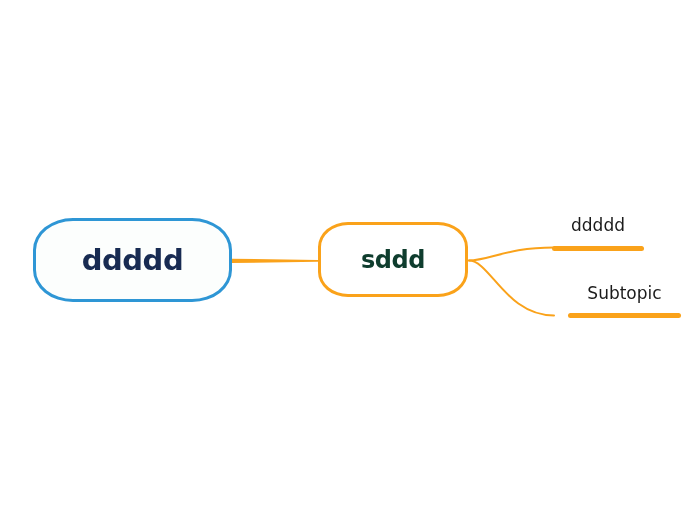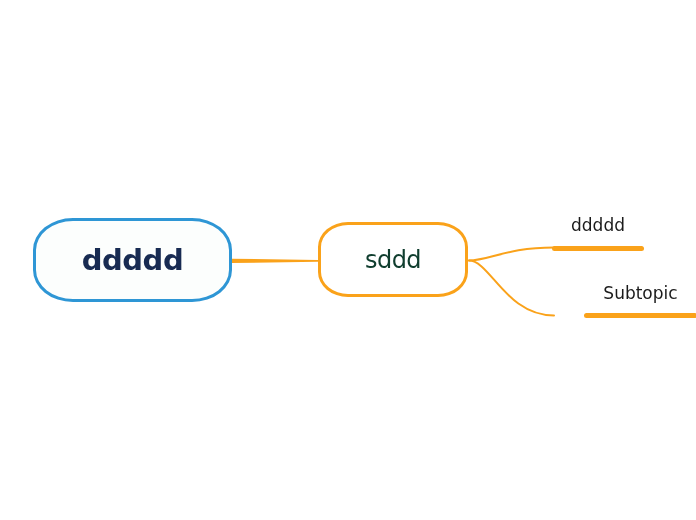--- a/index.html
+++ b/index.html
@@ -51,30 +51,30 @@
     top: 222px;
     width: 150px;
     height: 75px;
     border: 3.5px solid #faa21a;
     border-radius: 30px / 25px;
     background: #ffffff;
   }
   .node-child .node-label {
     color: #0f3d2e;
     font-size: 24px;
-    font-weight: normal;
+    font-weight: bold;
     letter-spacing: -0.5px;
     text-align: center;
   }
   .subtopic {
     position: absolute;
     cursor: pointer;
   }
   .subtopic-1 { left: 552px; top: 214px; width: 92px; }
-  .subtopic-2 { left: 584px; top: 282px; width: 113px; }
+  .subtopic-2 { left: 568px; top: 282px; width: 113px; }
   .subtopic-label {
     display: block;
     width: 100%;
     text-align: center;
     color: #1b1b1b;
     font-size: 17px;
     line-height: 22px;
     white-space: nowrap;
   }
   .subtopic-underline {

